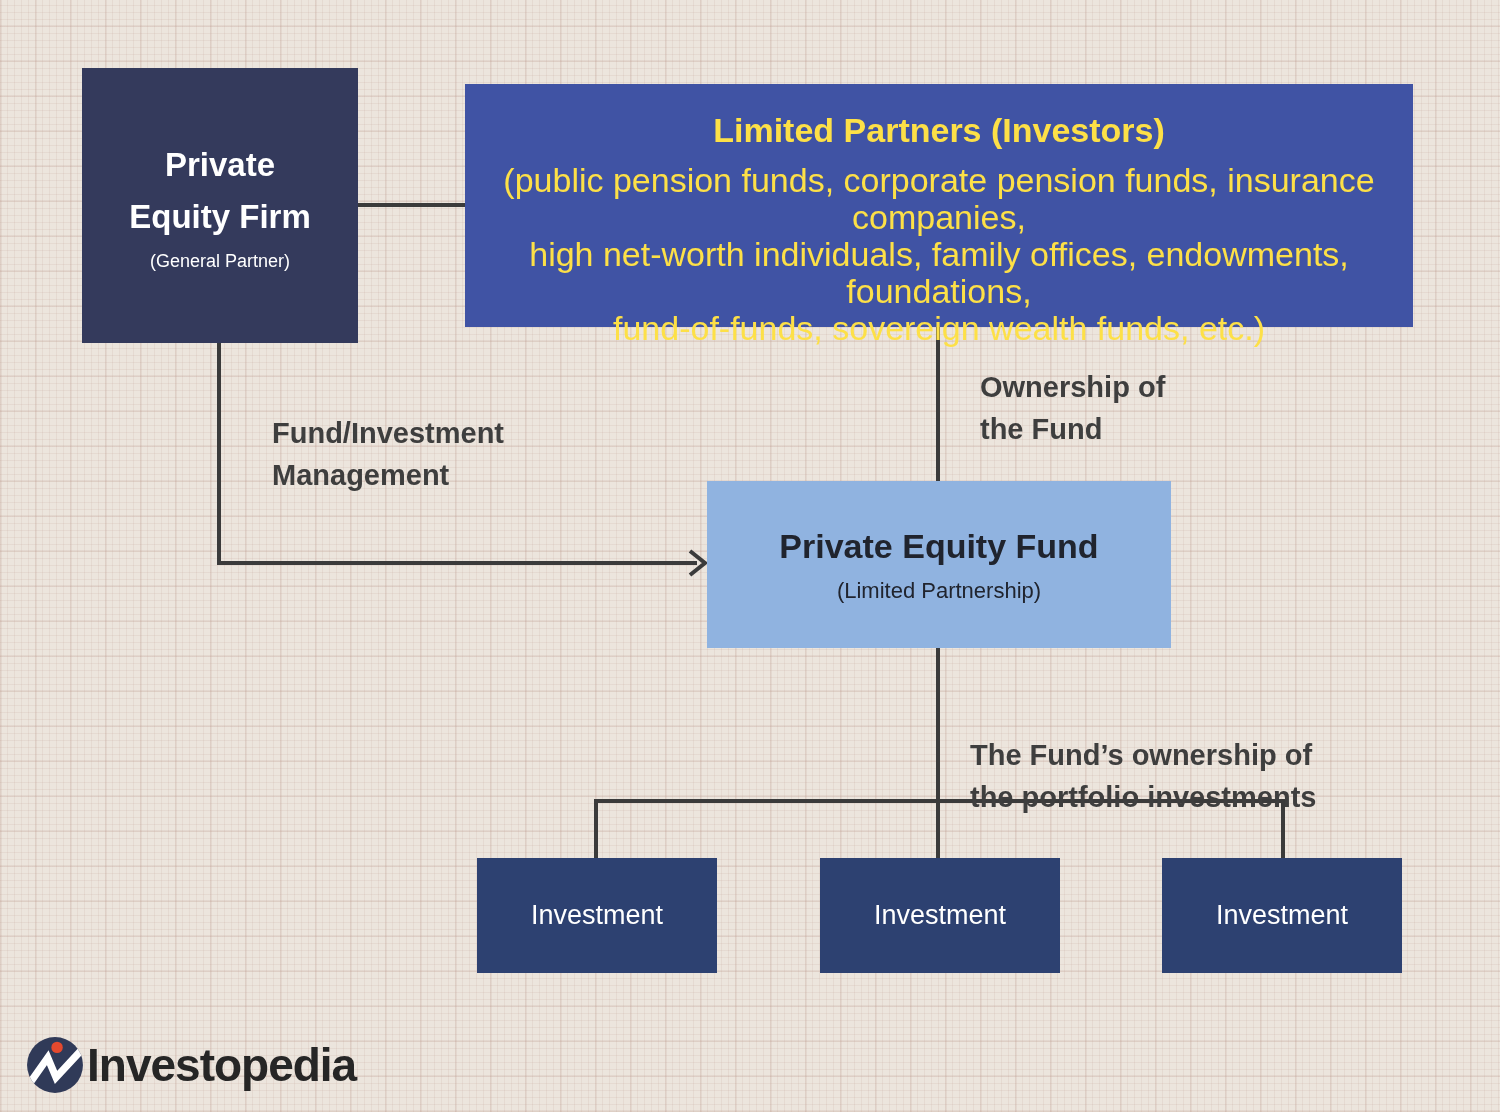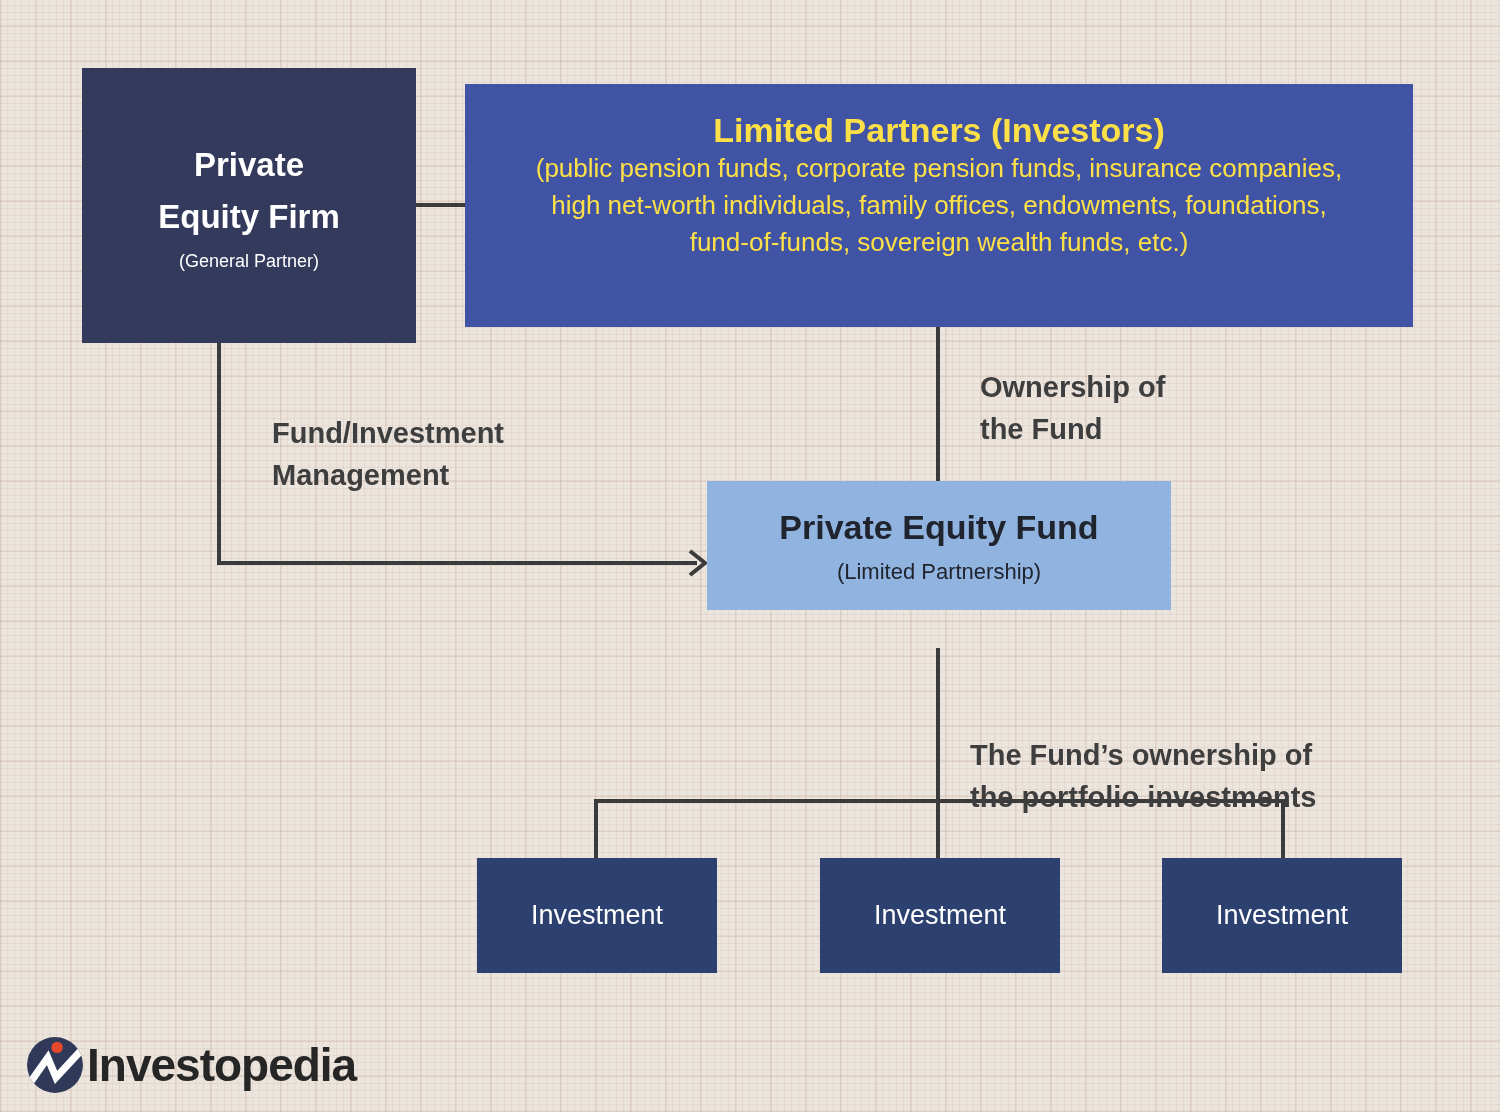--- a/index.html
+++ b/index.html
@@ -15,36 +15,36 @@
       repeating-linear-gradient(90deg, rgba(176,136,124,.14) 0 2px, transparent 2px 35px),
       repeating-linear-gradient(0deg,  rgba(176,136,124,.14) 0 2px, transparent 2px 35px);
   }
   svg.connectors{position:absolute;left:0;top:0;width:1500px;height:1112px;z-index:1;}
   svg.connectors line, svg.connectors polyline, svg.connectors path{
     stroke:#3b3b3b;stroke-width:4;fill:none;
   }
   .node{position:absolute;z-index:2;display:flex;flex-direction:column;align-items:center;justify-content:center;text-align:center;box-sizing:border-box;}
 
   .firm{
-    left:82px;top:68px;width:334px;height:275px;
+    left:82px;top:68px;width:276px;height:275px;
     background:#343a5c;color:#fff;
   }
   .firm-title{font-size:33px;font-weight:bold;line-height:52px;white-space:pre-line;}
   .firm-sub{font-size:18px;margin-top:8px;}
 
   .lp{
     left:465px;top:84px;width:948px;height:243px;
     background:#4053a4;color:#fde047;
     justify-content:flex-start;padding-top:26px;
   }
   .lp-title{font-size:34px;font-weight:bold;line-height:40px;}
-  .lp-desc{font-size:26px;line-height:37px;white-space:pre-line;}
+  .lp-desc{font-size:34px;line-height:37px;margin-top:12px;white-space:pre-line;}
 
   .fund{
-    left:707px;top:481px;width:464px;height:129px;
+    left:707px;top:481px;width:464px;height:167px;
     background:#90b3e0;color:#20242e;justify-content:center;
   }
   .fund-title{font-size:34px;font-weight:bold;line-height:40px;}
   .fund-sub{font-size:22px;margin-top:12px;}
 
   .investment{
     width:240px;height:115px;top:858px;
     background:#2d4171;color:#fff;font-size:27px;
   }
   .inv-1{left:477px;}

